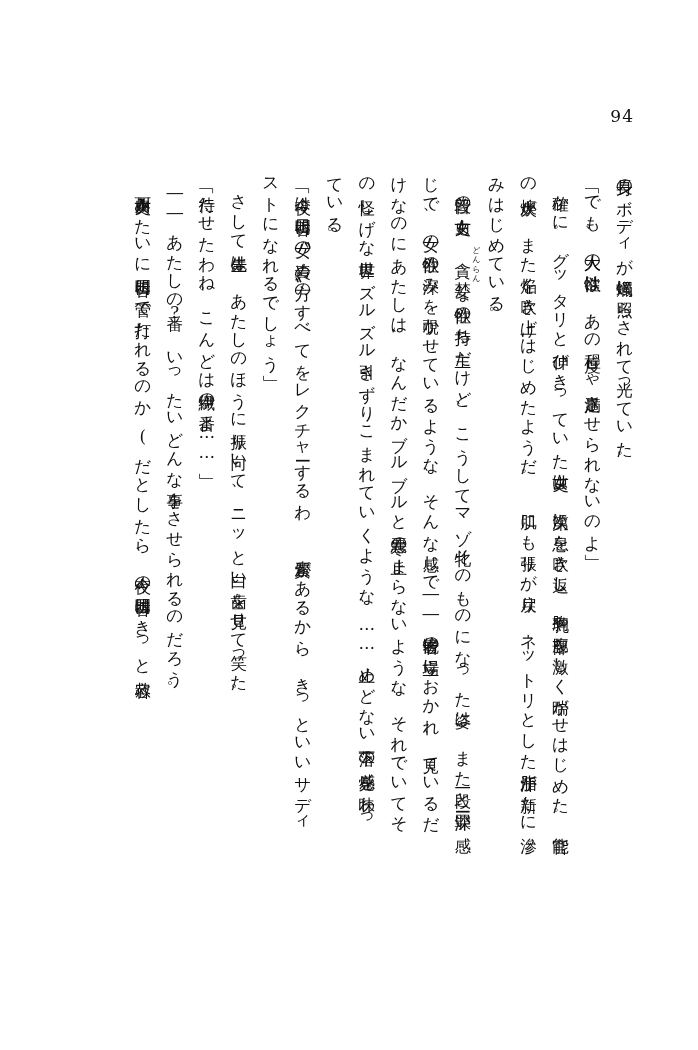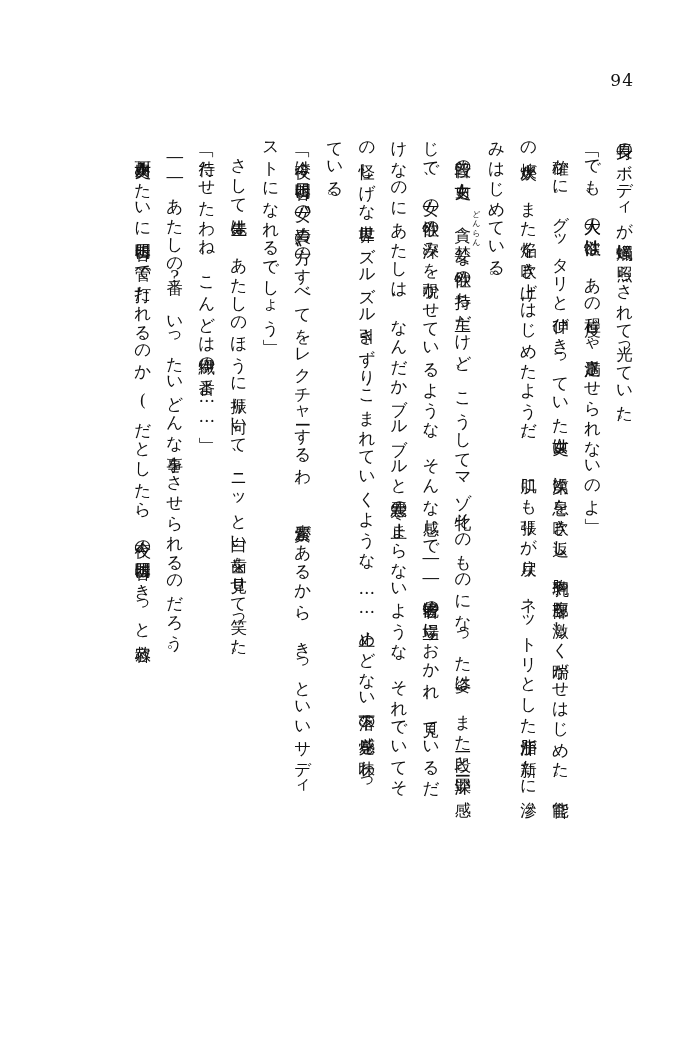--- a/index.html
+++ b/index.html
@@ -13,20 +13,21 @@
     font-family: "DejaVu Serif", "Liberation Serif", serif;
     color: #111111;
     overflow: hidden;
     position: relative;
   }
   .page {
     position: relative;
     width: 698px;
     height: 829px;
     box-sizing: border-box;
+    margin-top: 36px;
   }
   .page-number {
     position: absolute;
     top: 70px;
     right: 64px;
     font-size: 17px;
     letter-spacing: 1px;
     color: #111111;
     font-family: "DejaVu Serif", "Liberation Serif", serif;
   }

